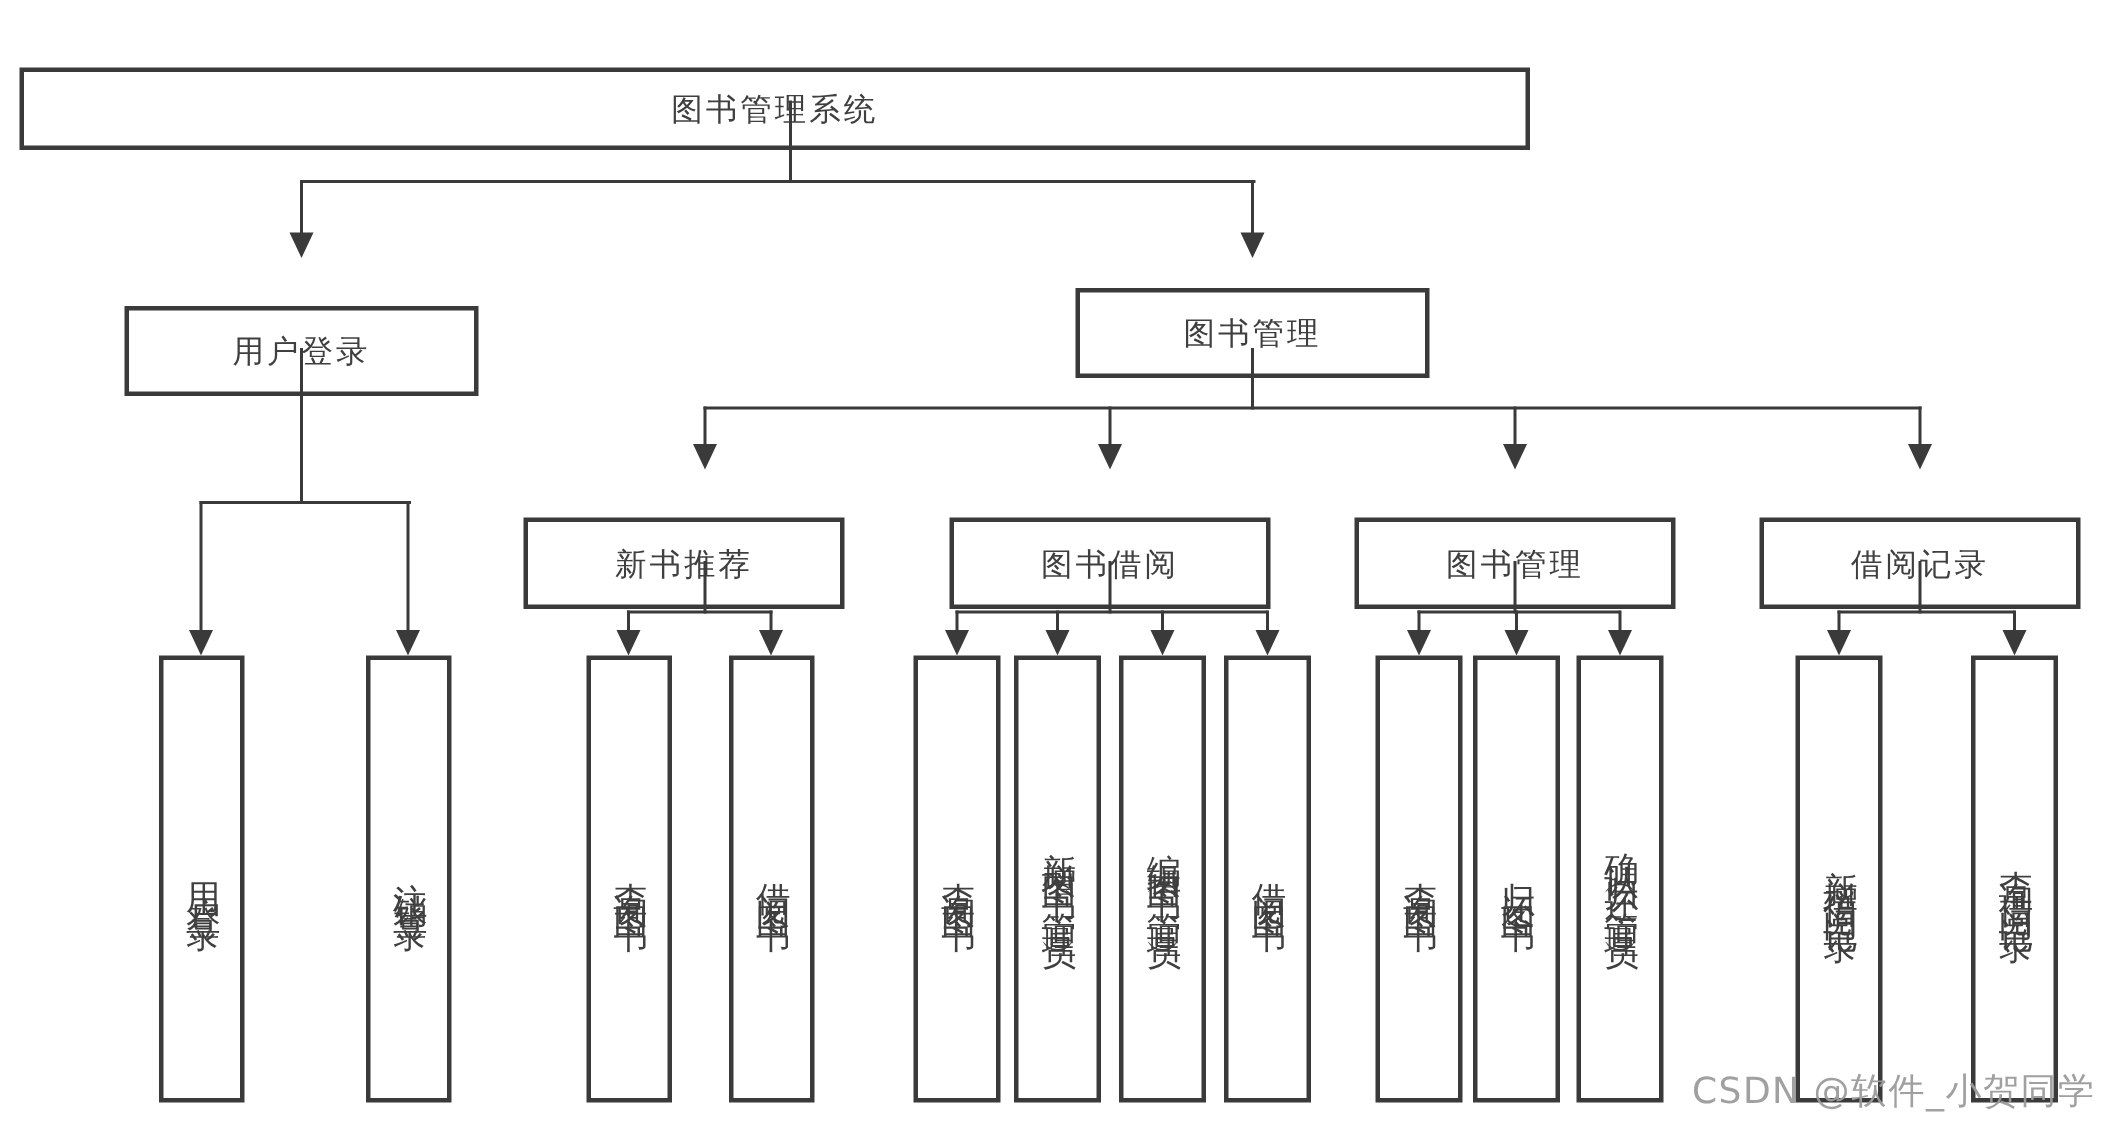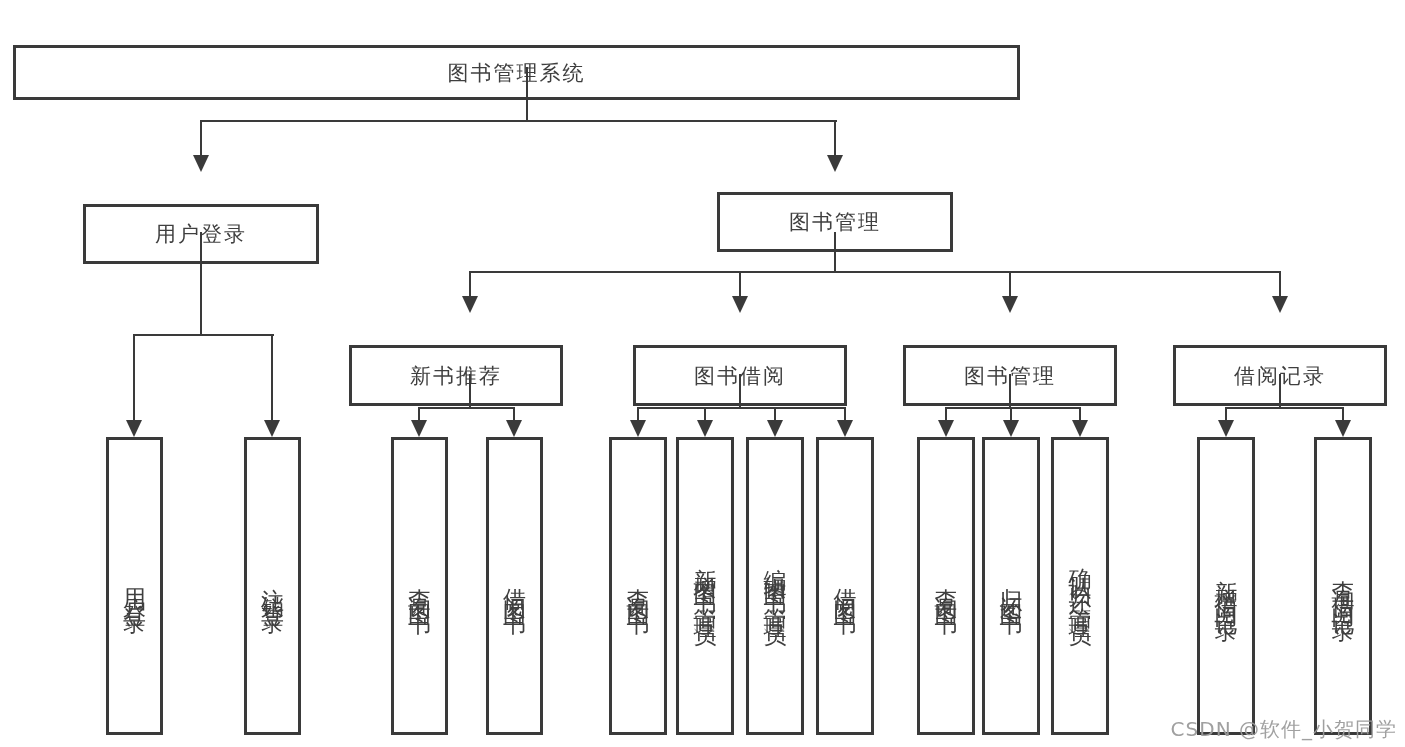--- a/index.html
+++ b/index.html
@@ -20,21 +20,21 @@
   .vl, .hl { position:absolute; background:#3a3a3a; }
   .vl { width:2px; }
   .hl { height:2px; }
   .arrow {
     position:absolute; width:0; height:0;
     border-left:8px solid transparent; border-right:8px solid transparent;
     border-top:17px solid #3a3a3a;
   }
   .watermark {
     position:absolute; right:8px; bottom:4px; z-index:10;
-    font-size:20px; letter-spacing:1px; color:rgba(155,155,155,0.95);
+    font-size:24px; letter-spacing:1px; color:rgba(155,155,155,0.95);
     white-space:nowrap;
   }
 </style>
 </head>
 <body>
 
 <div class="canvas">
 
   <div class="box hbox" style="left:13px; top:13px; width:1007px; height:55px;">
     <span>图书管理系统</span>

